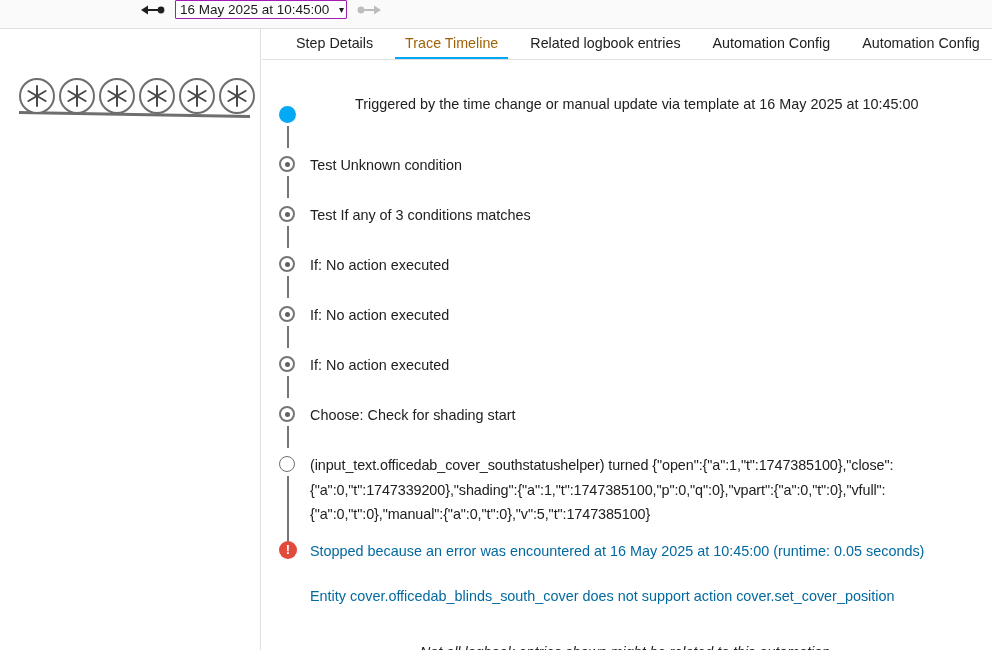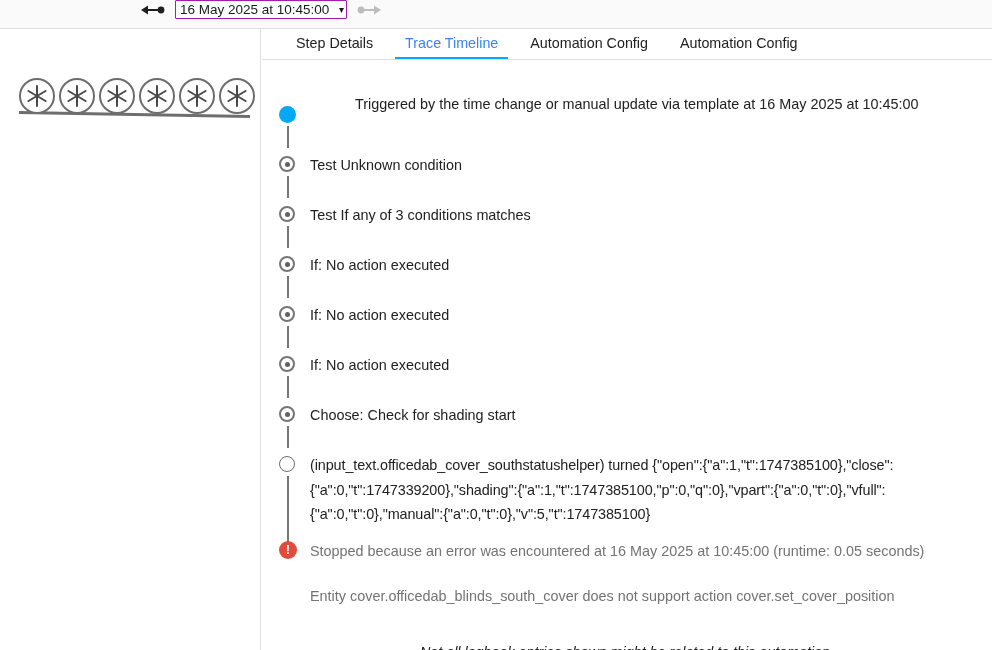--- a/index.html
+++ b/index.html
@@ -112,21 +112,21 @@
     position: relative;
     font-size: 14.3px;
     color: #212121;
     line-height: 28px;
     height: 30px;
     padding: 0 16px;
     white-space: nowrap;
     cursor: pointer;
   }
   .tab.active {
-    color: #3b82f6;
+    color: #a16207;
   }
   .tab.active::after {
     content: "";
     position: absolute;
     left: 6px;
     right: 6px;
     bottom: 0;
     height: 2px;
     background: #03a9f4;
   }
@@ -191,21 +191,21 @@
   }
   .tl-text {
     position: absolute;
     left: 48px;
     font-size: 14.4px;
     line-height: 24.5px;
     color: #212121;
     width: 660px;
   }
   .tl-text.error {
-    color: #737373;
+    color: #0369a1;
   }
   .tl-text.json {
     letter-spacing: -0.1px;
   }
   .footer-note {
     position: absolute;
     left: 0;
     top: 615px;
     width: 730px;
     text-align: center;
@@ -306,20 +306,21 @@
       </g>
     </g>
   </svg>
 </div>
 
 <div class="right-panel">
 
   <div class="tabbar">
     <div class="tab">Step Details</div>
     <div class="tab active">Trace Timeline</div>
+    <div class="tab">Related logbook entries</div>
     <div class="tab">Automation Config</div>
     <div class="tab">Automation Config</div>
   </div>
 
   <div class="timeline">
 
     <div class="tl-marker m-dot-filled" style="top:46px;"></div>
     <div class="tl-connector" style="top:66px;height:22px;"></div>
     <div class="tl-text" style="top:32px;margin-left:45px;">Triggered by the time change or manual update via template at 16 May 2025 at 10:45:00</div>
 

